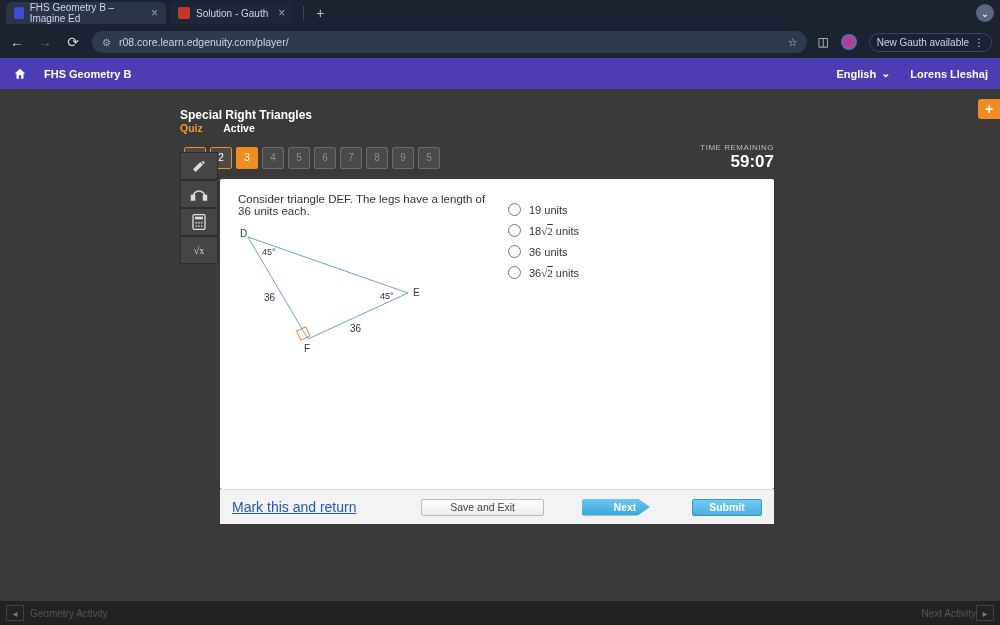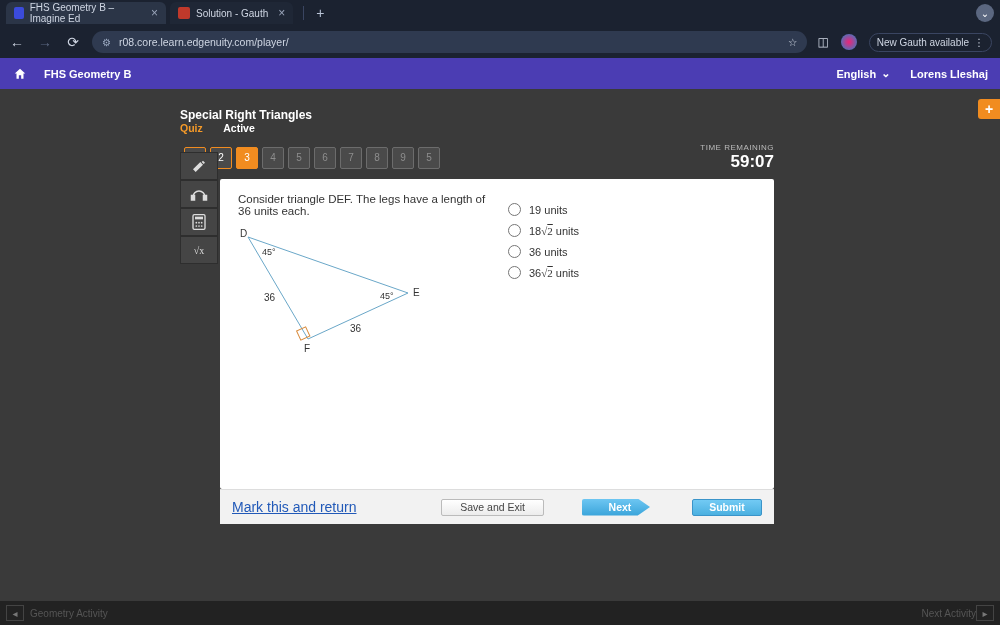--- a/index.html
+++ b/index.html
@@ -172,21 +172,21 @@
     margin-left:40px;
     display:flex;
     align-items:center;
     padding:0 12px;
     gap:10px;
   }
   .mark-link { color:#2159b8; font-size:14px; text-decoration:underline; }
   .card-footer .spacer { flex:1; }
   .fbtn {
     height:17px;
-    padding:0 18px;
+    padding:0 28px;
     font-size:10.5px;
     border-radius:2px;
     border:1px solid #bbb;
     background:linear-gradient(#fff,#ececec);
     color:#444;
     display:flex; align-items:center; justify-content:center;
   }
   .fbtn.next {
     background:linear-gradient(#6dc6f2,#3aa4da);
     border:1px solid #3a94c9; color:#fff; font-weight:bold;

